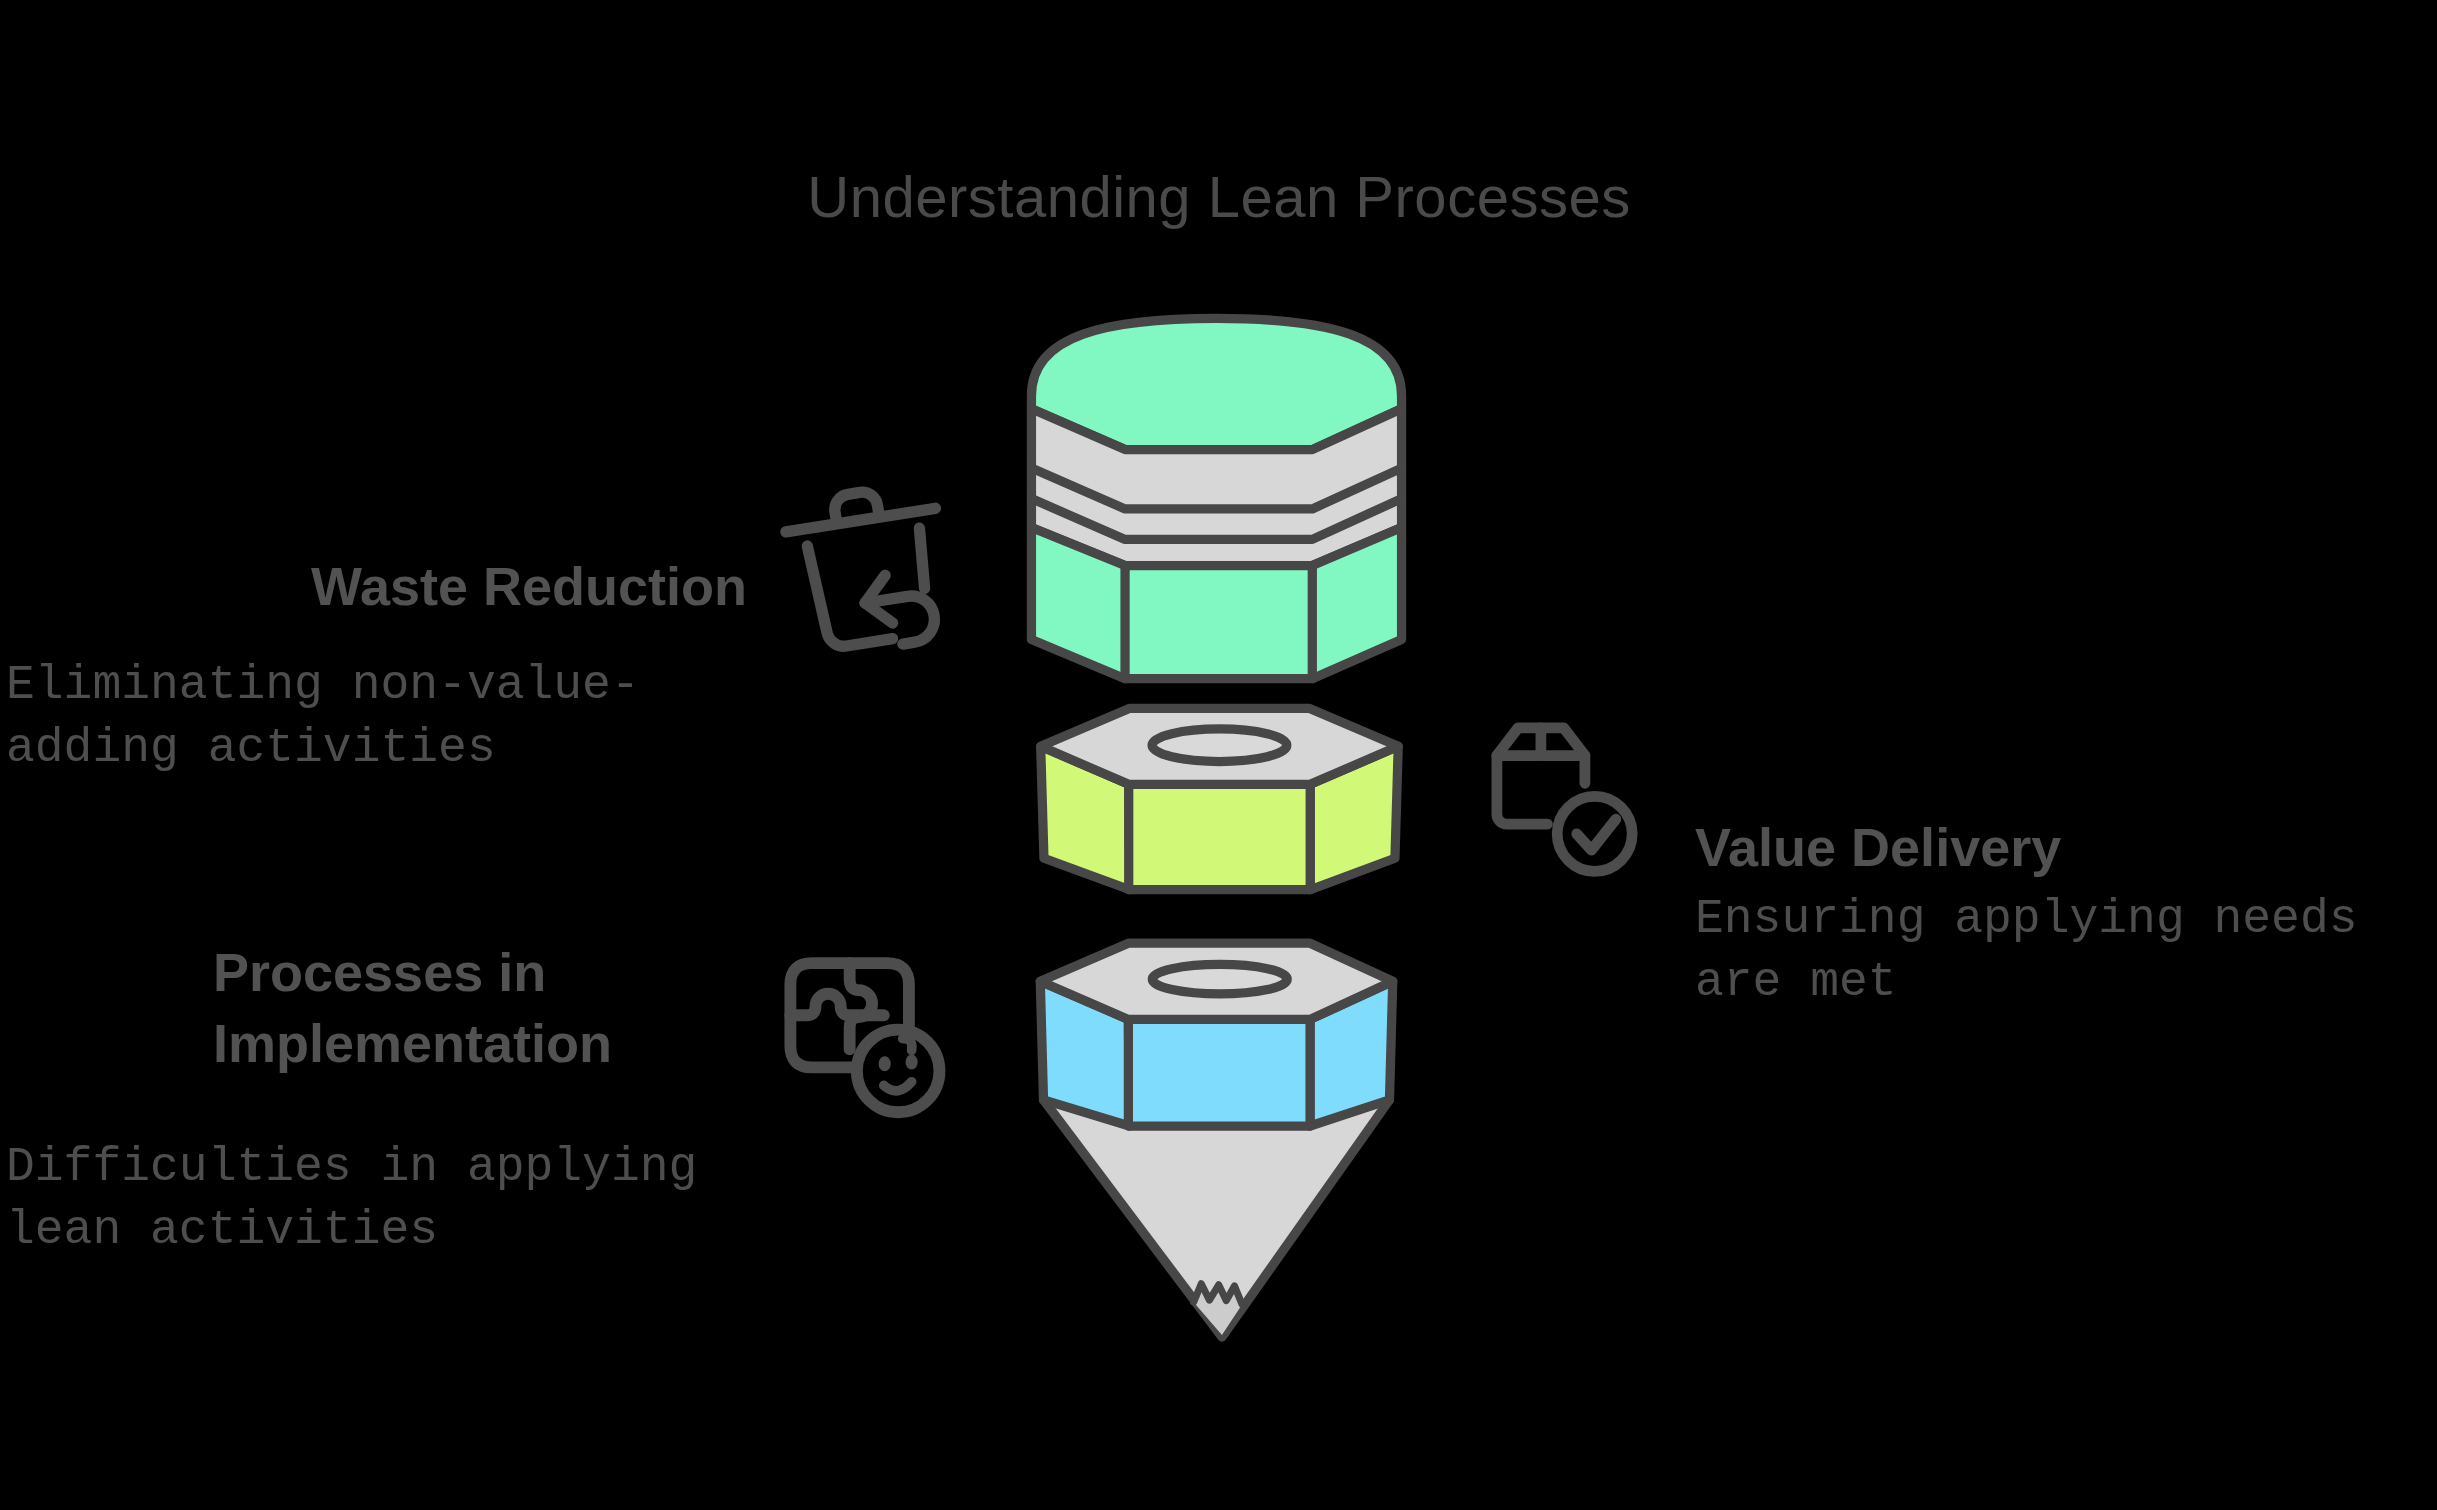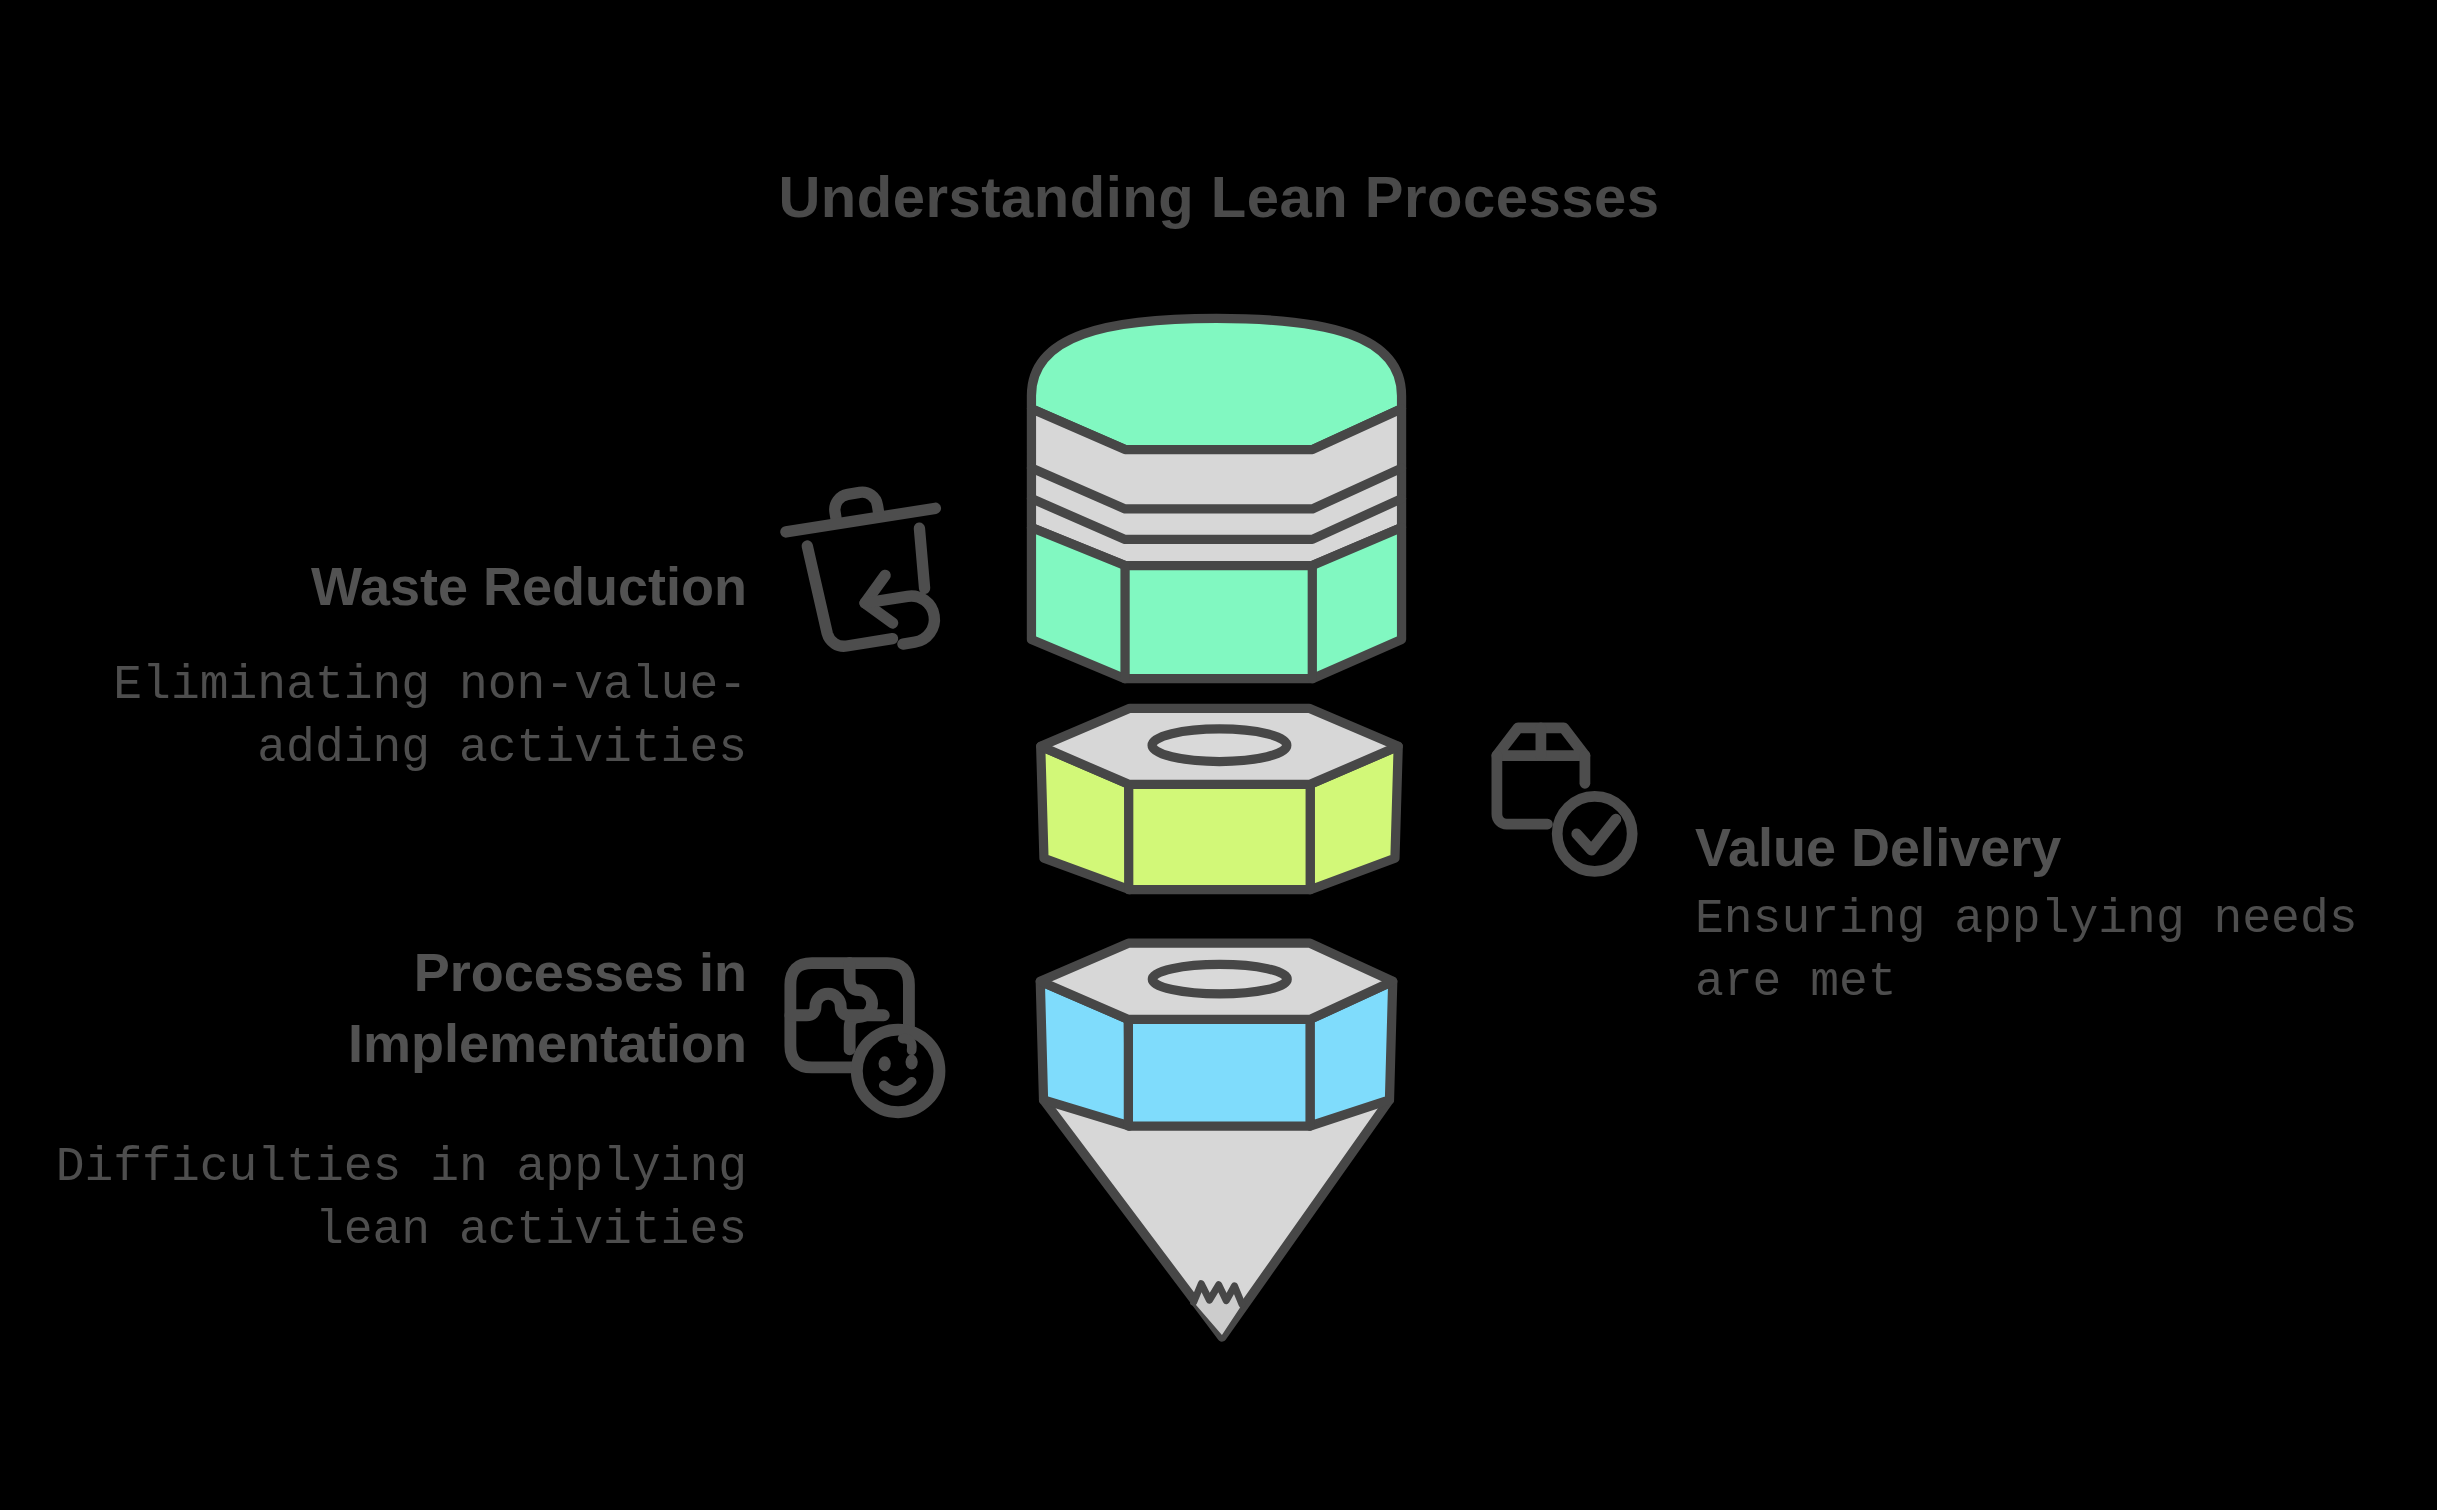--- a/index.html
+++ b/index.html
@@ -5,24 +5,24 @@
   :root{
     --background:#000000; --outline:#474747; --icon:#4d4d4d;
     --title-text:#4a4a4a; --heading-text:#525252; --description-text:#4e4e4e;
     --metal-gray:#d7d7d7; --tip-shade:#cccccc; --hole-gray:#d9d9d9;
   }
   *{margin:0;padding:0;box-sizing:border-box;}
   html,body{width:2438px;height:1510px;background:var(--background);overflow:hidden;}
   body{font-family:"Liberation Sans","DejaVu Sans",sans-serif;position:relative;}
   .abs{position:absolute;}
   .title{top:163px;left:0;width:2438px;text-align:center;font-size:58px;
-         color:var(--title-text);font-weight:700;letter-spacing:0.5px;}
+         color:var(--title-text);font-weight:400;letter-spacing:0.5px;}
   .heading{font-size:54px;font-weight:700;color:var(--heading-text);line-height:1.32;}
   .desc{font-size:48px;font-weight:400;color:var(--description-text);line-height:1.32;font-family:Liberation Mono, monospace;}
-  .right-align{text-align:right;}
+  .right-align{}
   .left-align{text-align:left;}
   .nowrap{white-space:nowrap;}
   svg{display:block;overflow:visible;}
   .pencil-stroke{stroke:var(--outline);stroke-width:17;stroke-linejoin:round;stroke-linecap:round;}
   .no-fill{fill:none;}
   .icon-stroke{stroke:var(--icon);stroke-width:6.6;stroke-linejoin:round;stroke-linecap:round;fill:none;}
   .icon-fill{fill:var(--icon);stroke:none;}
   .face-bg{fill:var(--background);}
   .tip-shade{fill:var(--tip-shade);stroke:none;}
   .zigzag{stroke:var(--outline);stroke-width:13;fill:none;stroke-linejoin:round;stroke-linecap:round;}

